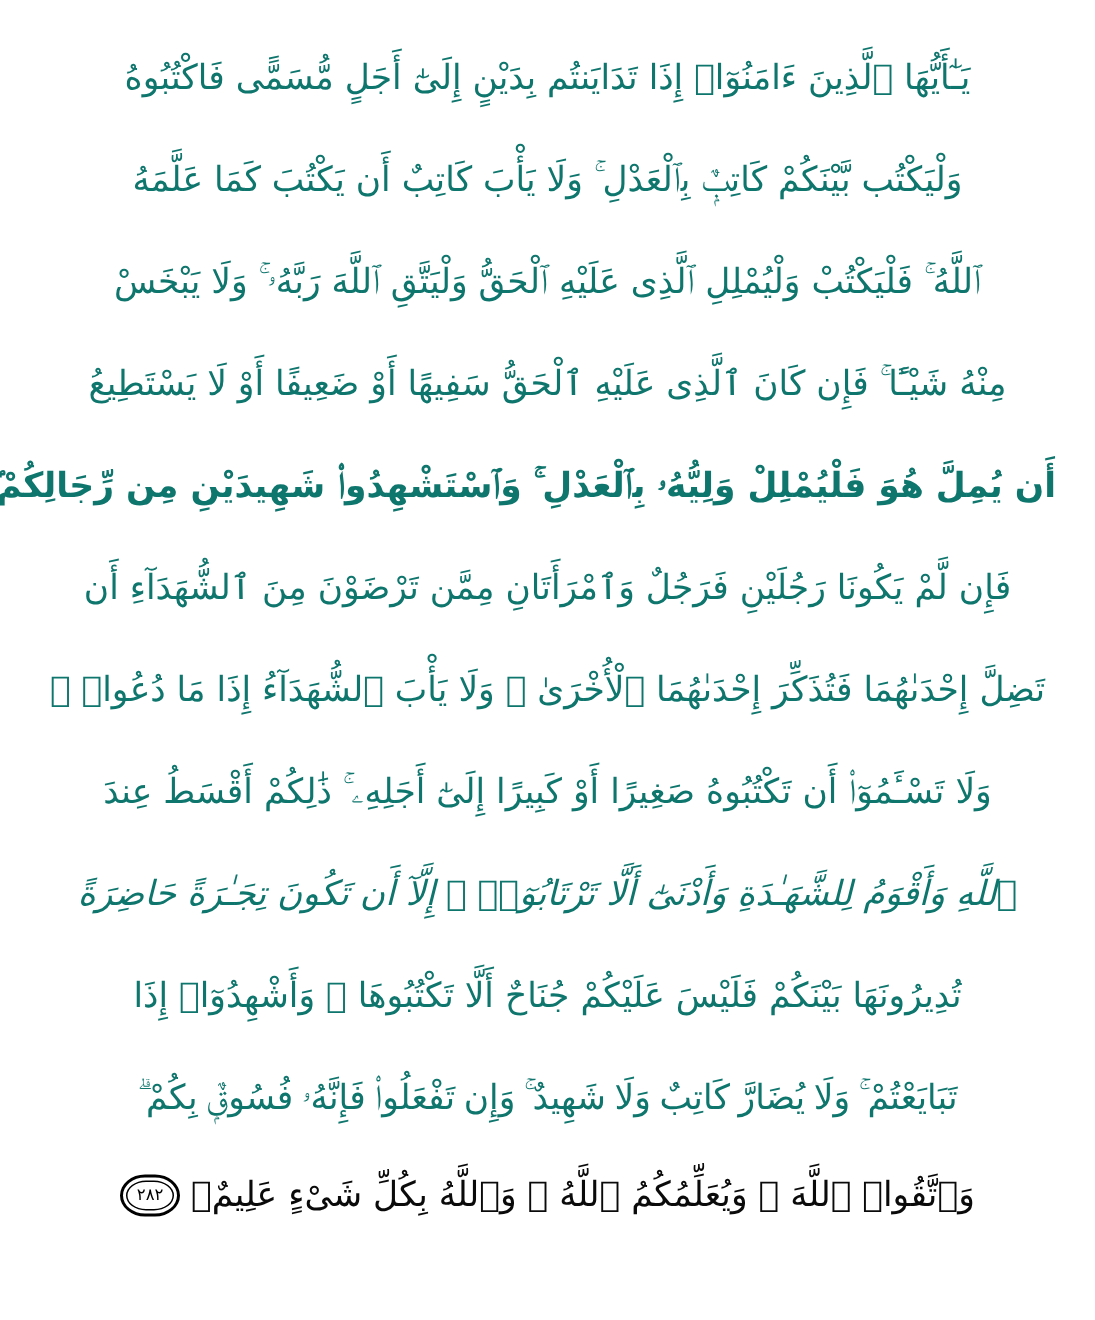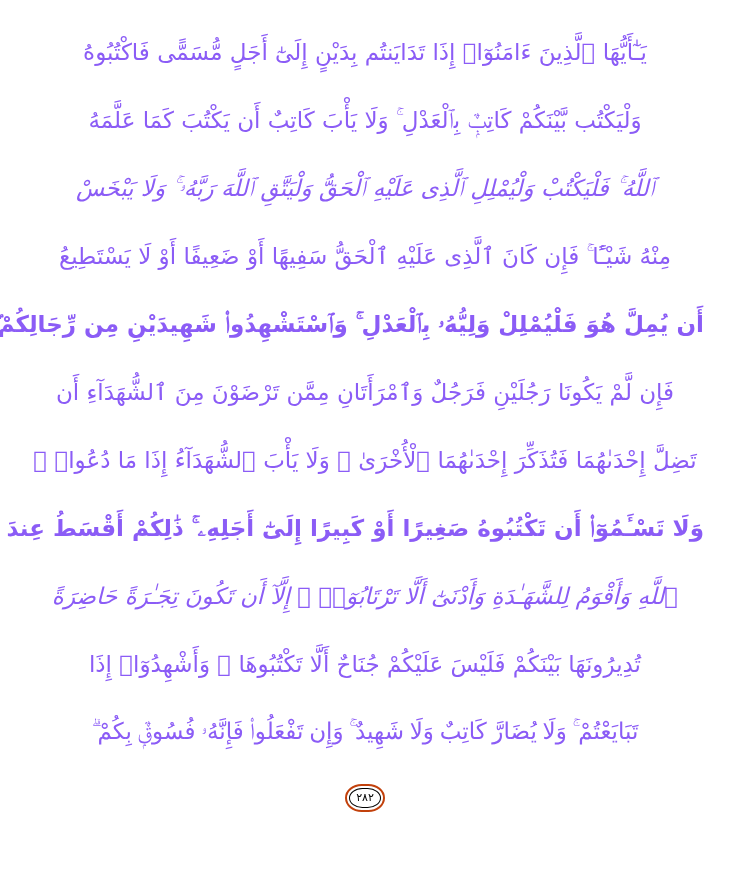--- a/index.html
+++ b/index.html
@@ -32,33 +32,33 @@
     width: 100%;
     text-align: center;
     direction: rtl;
     unicode-bidi: isolate;
     font-family: "DejaVu Sans", sans-serif;
     font-size: 23px;
     line-height: 68px;
     height: 68px;
     letter-spacing: 0px;
     white-space: nowrap;
-    color: #8b5cf6;
+    color: #0f766e;
   }
   
   .line.fit {
     transform-origin: center center;
   }
   .ayah-marker {
     display: inline-flex;
     align-items: center;
     justify-content: center;
     width: 40px;
     height: 28px;
-    border: 2px solid #c2410c;
+    border: 2px solid #000000;
     border-radius: 50% / 60%;
     position: relative;
     box-sizing: border-box;
     vertical-align: middle;
   }
   .ayah-marker::before {
     content: "";
     position: absolute;
     left: 2px;
     right: 2px;
@@ -87,29 +87,30 @@
   }
   .final-line .txt { vertical-align: middle; }
 </style>
 </head>
 <body>
 
 <div class="page">
   <div class="verse-block">
     <span class="line fit" style="display: inline-block; white-space: nowrap; transform: scaleX(1); width: 678px;">يَـٰٓأَيُّهَا ٱلَّذِينَ ءَامَنُوٓا۟ إِذَا تَدَايَنتُم بِدَيْنٍ إِلَىٰٓ أَجَلٍ مُّسَمًّى فَاكْتُبُوهُ</span>
     <span class="line fit" style="display: inline-block; white-space: nowrap; transform: scaleX(1); width: 678px;">وَلْيَكْتُب بَّيْنَكُمْ كَاتِبٌۭ بِٱلْعَدْلِ ۚ وَلَا يَأْبَ كَاتِبٌ أَن يَكْتُبَ كَمَا عَلَّمَهُ</span>
-    <span class="line fit" style="display: inline-block; white-space: nowrap; transform: scaleX(1); width: 678px; font-style: italic;">ٱللَّهُ ۚ فَلْيَكْتُبْ وَلْيُمْلِلِ ٱلَّذِى عَلَيْهِ ٱلْحَقُّ وَلْيَتَّقِ ٱللَّهَ رَبَّهُۥ ۚ وَلَا يَبْخَسْ</span>
+    <span class="line fit" style="display: inline-block; white-space: nowrap; transform: scaleX(1); width: 678px;">ٱللَّهُ ۚ فَلْيَكْتُبْ وَلْيُمْلِلِ ٱلَّذِى عَلَيْهِ ٱلْحَقُّ وَلْيَتَّقِ ٱللَّهَ رَبَّهُۥ ۚ وَلَا يَبْخَسْ</span>
     <span class="line fit" style="display: inline-block; white-space: nowrap; transform: scaleX(1); width: 678px;">مِنْهُ شَيْـًٔا ۚ فَإِن كَانَ ٱلَّذِى عَلَيْهِ ٱلْحَقُّ سَفِيهًا أَوْ ضَعِيفًا أَوْ لَا يَسْتَطِيعُ</span>
     <span class="line fit" style="display: inline-block; white-space: nowrap; transform: scaleX(1); width: 678px; font-weight: bold;">أَن يُمِلَّ هُوَ فَلْيُمْلِلْ وَلِيُّهُۥ بِٱلْعَدْلِ ۚ وَٱسْتَشْهِدُوا۟ شَهِيدَيْنِ مِن رِّجَالِكُمْ ۖ</span>
     <span class="line fit" style="display: inline-block; white-space: nowrap; transform: scaleX(1); width: 678px;">فَإِن لَّمْ يَكُونَا رَجُلَيْنِ فَرَجُلٌ وَٱمْرَأَتَانِ مِمَّن تَرْضَوْنَ مِنَ ٱلشُّهَدَآءِ أَن</span>
     <span class="line fit" style="display: inline-block; white-space: nowrap; transform: scaleX(1); width: 678px;">تَضِلَّ إِحْدَىٰهُمَا فَتُذَكِّرَ إِحْدَىٰهُمَا ٱلْأُخْرَىٰ ۚ وَلَا يَأْبَ ٱلشُّهَدَآءُ إِذَا مَا دُعُوا۟ ۚ</span>
-    <span class="line fit" style="display: inline-block; white-space: nowrap; transform: scaleX(1); width: 678px; font-weight: bold;">وَلَا تَسْـَٔمُوٓا۟ أَن تَكْتُبُوهُ صَغِيرًا أَوْ كَبِيرًا إِلَىٰٓ أَجَلِهِۦ ۚ ذَٰلِكُمْ أَقْسَطُ عِندَ</span>
+    <span class="line fit" style="display: inline-block; white-space: nowrap; transform: scaleX(1); width: 678px;">وَلَا تَسْـَٔمُوٓا۟ أَن تَكْتُبُوهُ صَغِيرًا أَوْ كَبِيرًا إِلَىٰٓ أَجَلِهِۦ ۚ ذَٰلِكُمْ أَقْسَطُ عِندَ</span>
     <span class="line fit" style="display: inline-block; white-space: nowrap; transform: scaleX(1); width: 678px; font-style: italic;">ٱللَّهِ وَأَقْوَمُ لِلشَّهَـٰدَةِ وَأَدْنَىٰٓ أَلَّا تَرْتَابُوٓا۟ ۖ إِلَّآ أَن تَكُونَ تِجَـٰرَةً حَاضِرَةً</span>
     <span class="line fit" style="display: inline-block; white-space: nowrap; transform: scaleX(1); width: 678px;">تُدِيرُونَهَا بَيْنَكُمْ فَلَيْسَ عَلَيْكُمْ جُنَاحٌ أَلَّا تَكْتُبُوهَا ۗ وَأَشْهِدُوٓا۟ إِذَا</span>
     <span class="line fit" style="display: inline-block; white-space: nowrap; transform: scaleX(1); width: 678px; font-family: Liberation Serif, serif;">تَبَايَعْتُمْ ۚ وَلَا يُضَارَّ كَاتِبٌ وَلَا شَهِيدٌ ۚ وَإِن تَفْعَلُوا۟ فَإِنَّهُۥ فُسُوقٌۭ بِكُمْ ۗ</span>
 
     <span class="final-line" style="white-space: nowrap;">
+      <span class="txt">وَٱتَّقُوا۟ ٱللَّهَ ۖ وَيُعَلِّمُكُمُ ٱللَّهُ ۗ وَٱللَّهُ بِكُلِّ شَىْءٍ عَلِيمٌۭ</span>
       <span class="ayah-marker">
         <span class="ayah-number">٢٨٢</span>
       </span>
     </span>
   </div>
 </div>
 
 </body></html>

